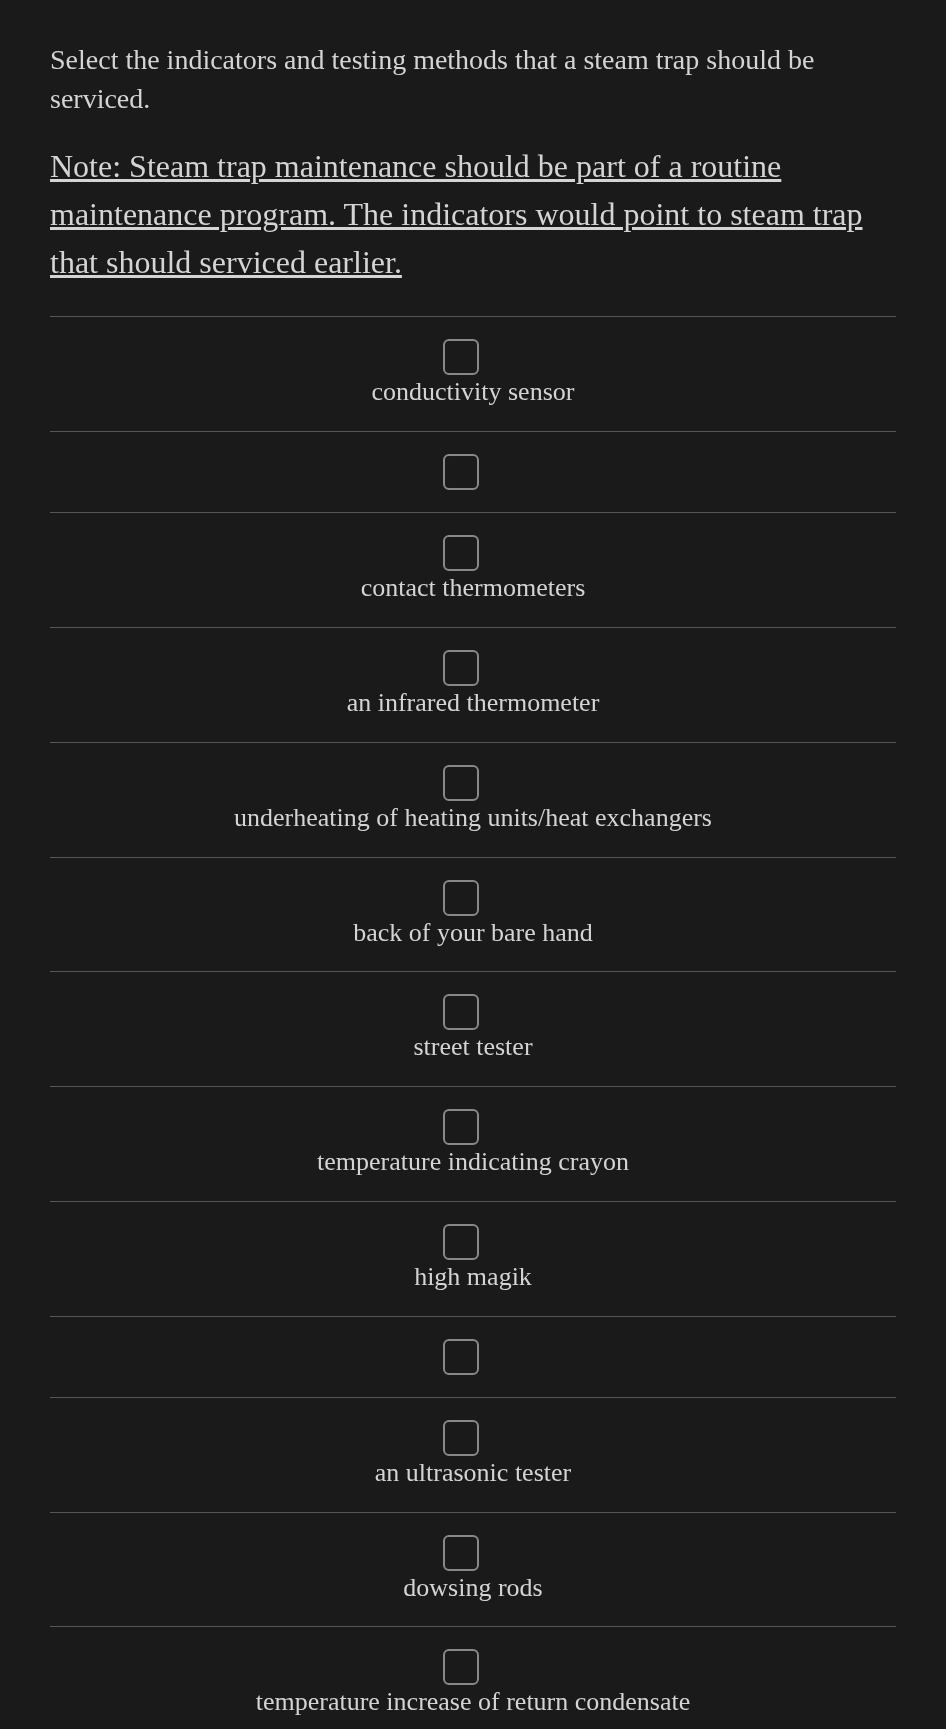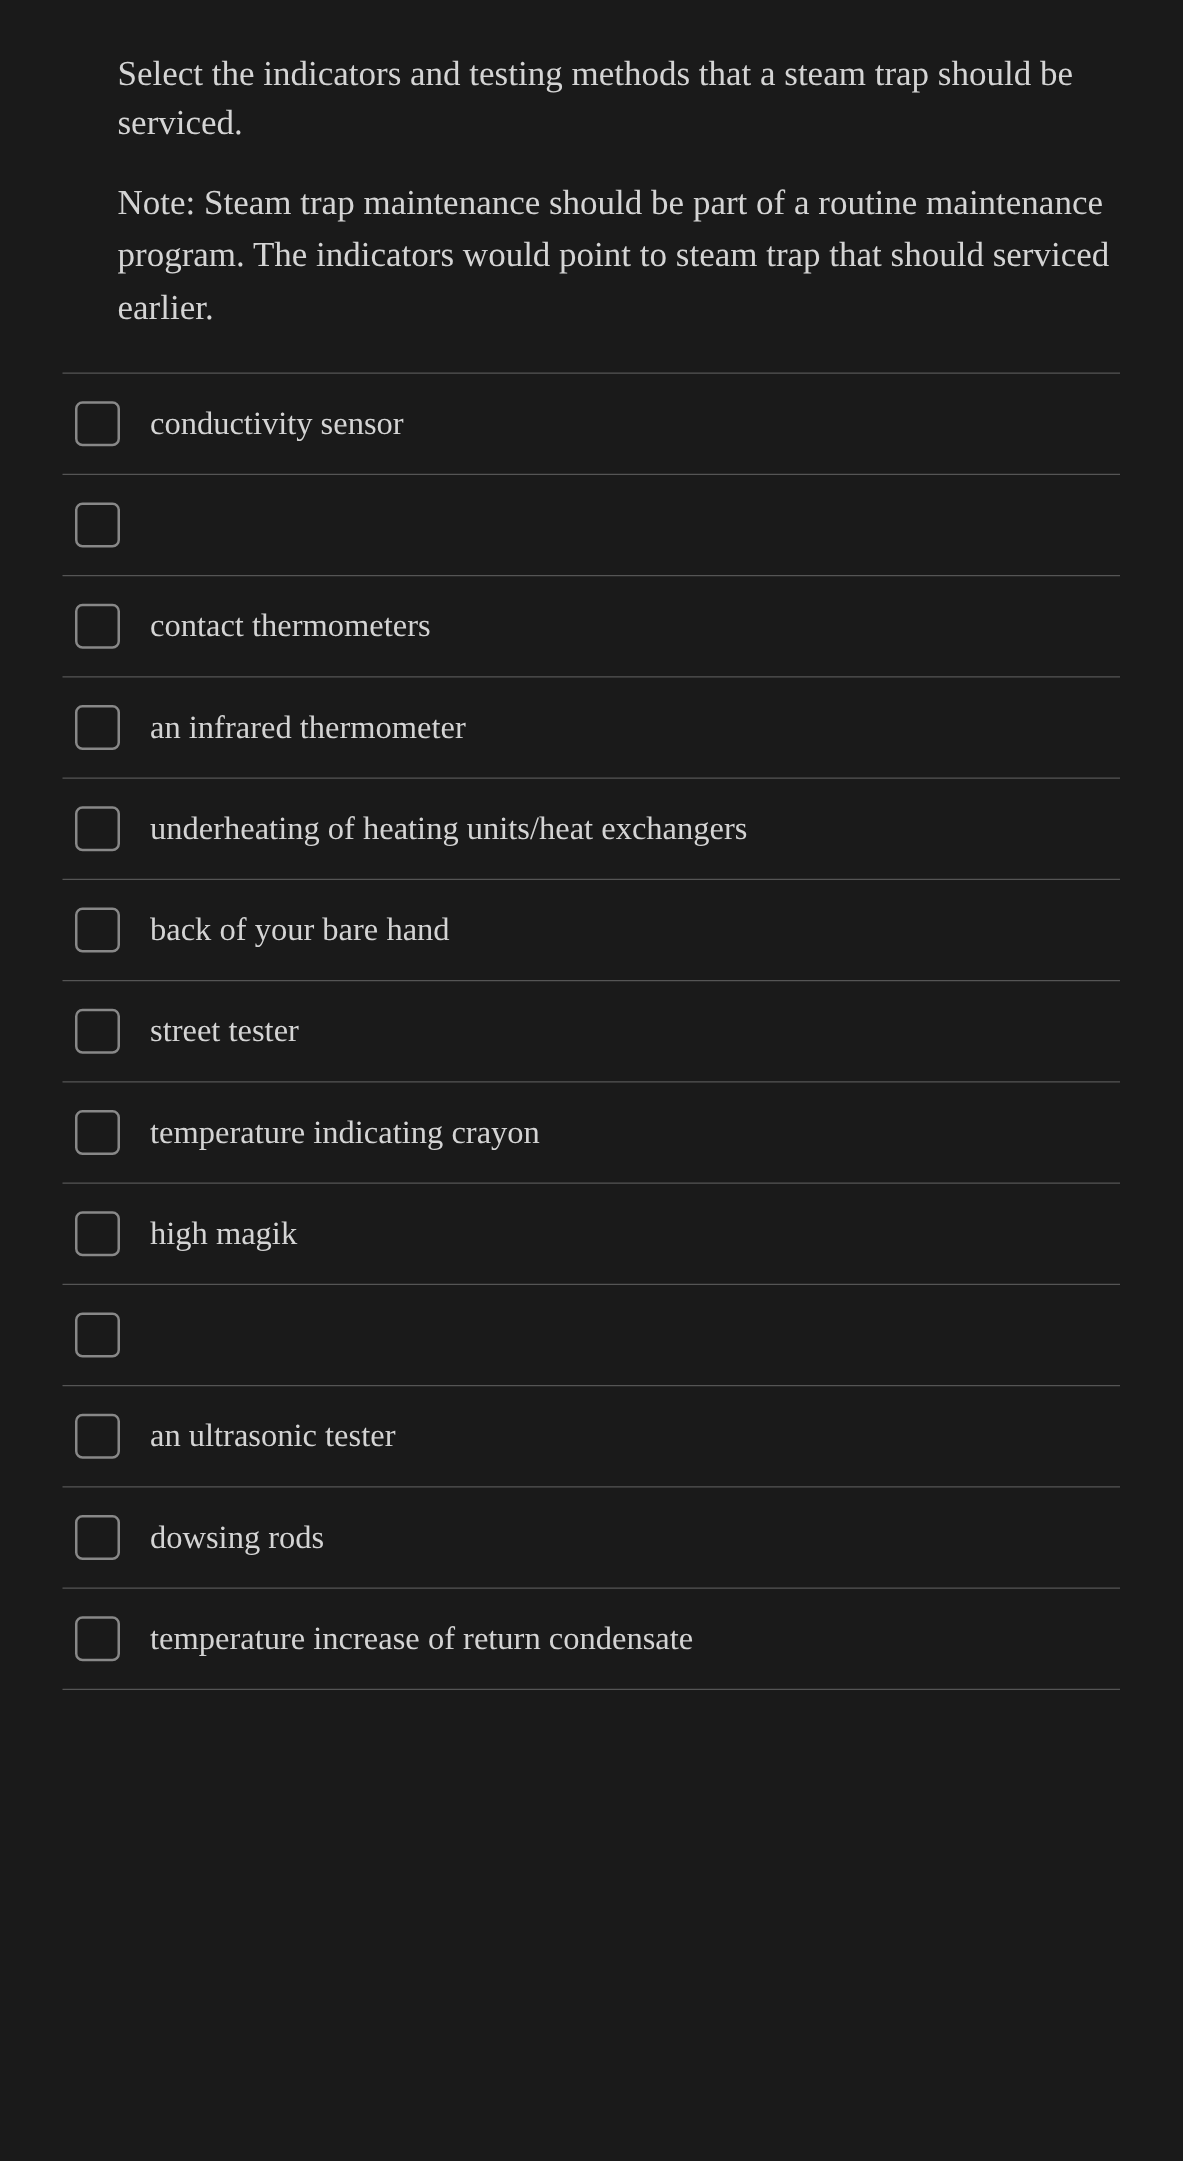--- a/index.html
+++ b/index.html
@@ -12,47 +12,48 @@
       background-color: #1a1a1a;
       color: #d4d4d4;
       font-family: 'Georgia', serif;
       width: 946px;
       min-height: 1729px;
       padding: 40px 50px;
     }
 
     .intro-section {
       margin-bottom: 30px;
-      margin-left: 44px;
     }
 
     .question-text {
       font-size: 28px;
       line-height: 1.4;
       color: #d4d4d4;
       margin-bottom: 24px;
     }
 
     .note-text {
-      font-size: 28px;
+      font-size: 32px;
       line-height: 1.5;
       color: #d4d4d4;
+      text-decoration: underline;
     }
 
     .options-list {
       margin-top: 30px;
       border-top: 1px solid #555;
     }
 
     .option-item {
       display: flex;
       align-items: center;
       padding: 22px 10px;
       border-bottom: 1px solid #555;
       cursor: pointer;
+      flex-direction: column;
     }
 
     .checkbox {
       width: 36px;
       height: 36px;
       border: 2px solid #888;
       border-radius: 6px;
       background-color: transparent;
       flex-shrink: 0;
       margin-right: 24px;

